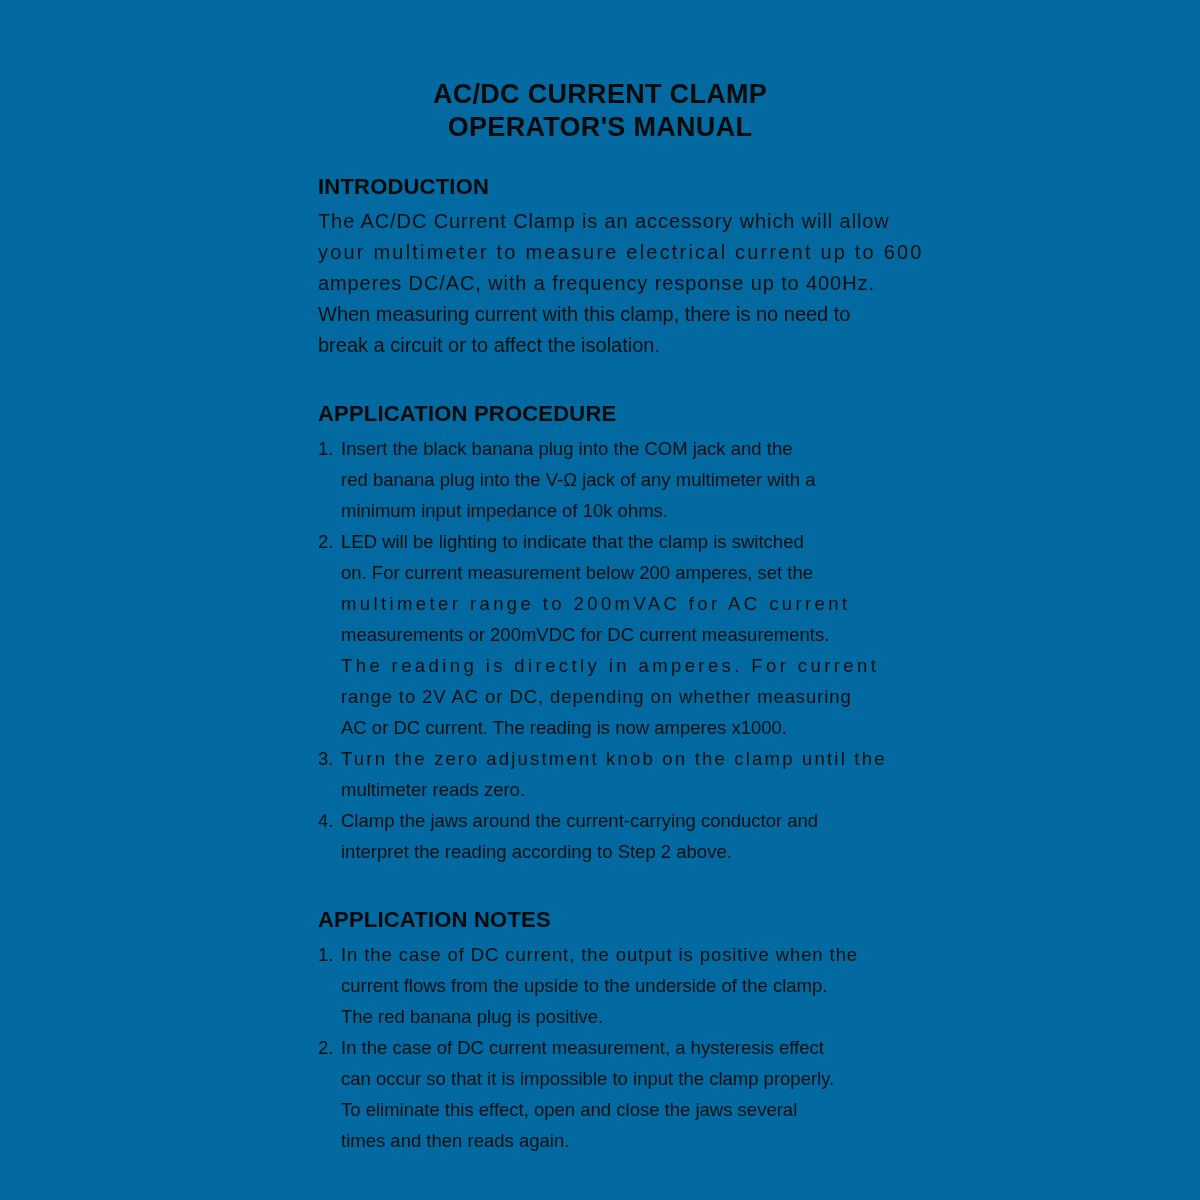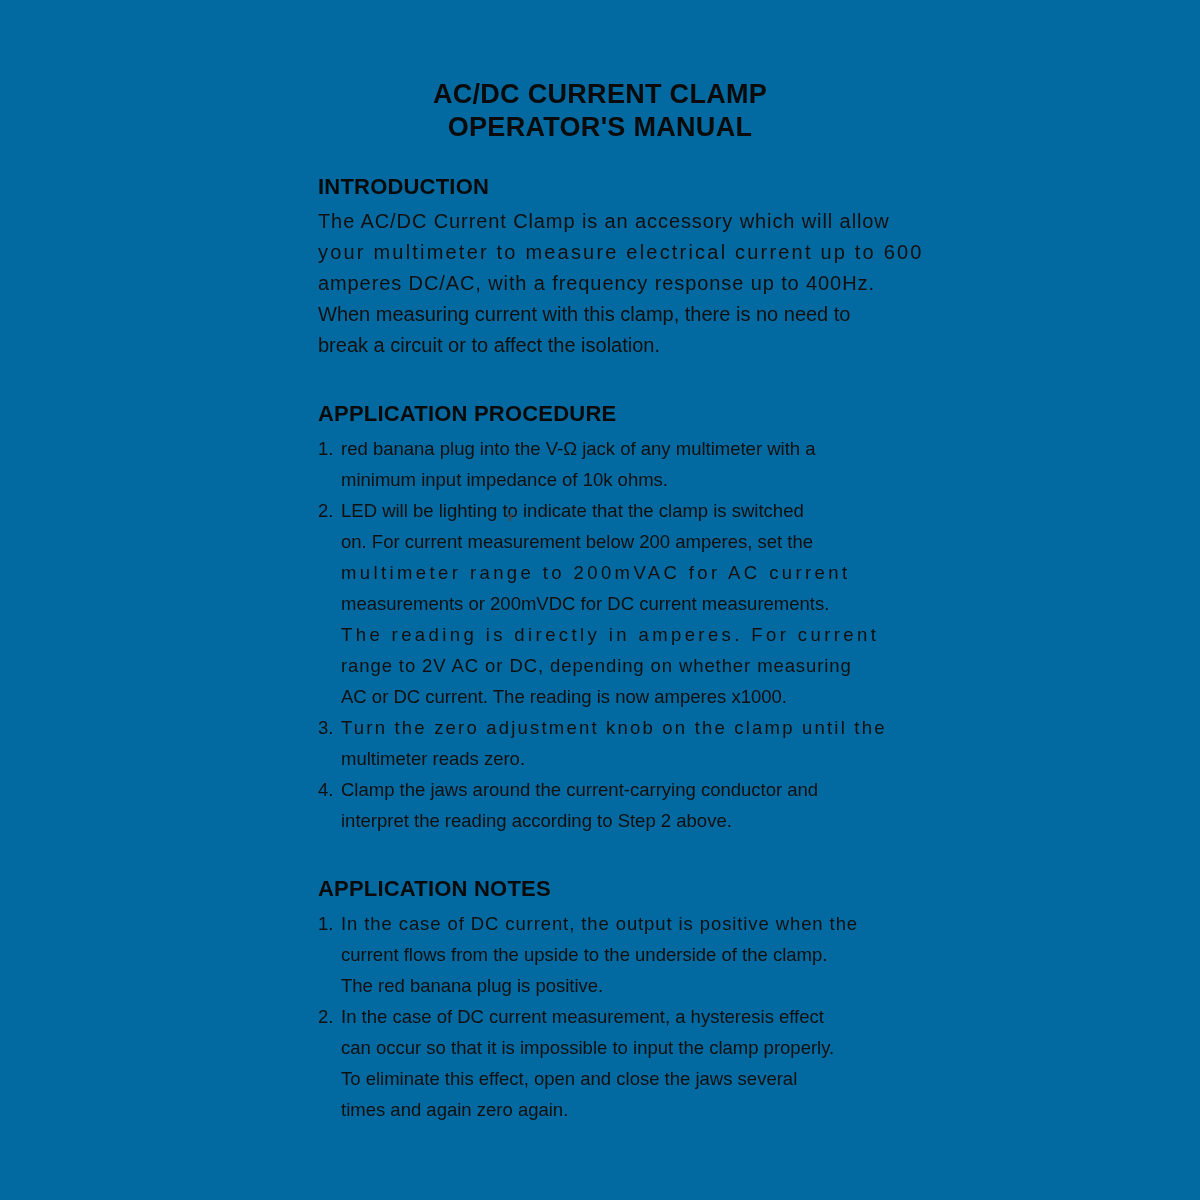--- a/index.html
+++ b/index.html
@@ -142,20 +142,21 @@
         <span class="ln">break a circuit or to affect the isolation.</span>
       </p>
     </div>
 
     <div class="section">
       <h2 class="heading">APPLICATION PROCEDURE</h2>
       <ol class="numlist">
 
         <li>
           <span class="num">1.</span>
+          <span class="ln">Insert the black banana plug into the COM jack and the</span>
           <span class="ln">red banana plug into the V-Ω jack of any multimeter with a</span>
           <span class="ln">minimum input impedance of 10k ohms.</span>
         </li>
 
         <li>
           <span class="num">2.</span>
           <span class="ln">LED will be lighting to indicate that the clamp is switched</span>
           <span class="ln">on. For current measurement below 200 amperes, set the</span>
           <span class="ln track-2">multimeter range to 200mVAC for AC current</span>
           <span class="ln">measurements or 200mVDC for DC current measurements.</span>
@@ -188,21 +189,21 @@
           <span class="ln track-3">In the case of DC current, the output is positive when the</span>
           <span class="ln">current flows from the upside to the underside of the clamp.</span>
           <span class="ln">The red banana plug is positive.</span>
         </li>
 
         <li>
           <span class="num">2.</span>
           <span class="ln">In the case of DC current measurement, a hysteresis effect</span>
           <span class="ln">can occur so that it is impossible to input the clamp properly.</span>
           <span class="ln">To eliminate this effect, open and close the jaws several</span>
-          <span class="ln">times and again zero again.</span>
+          <span class="ln">times and then reads again.</span>
         </li>
 
       </ol>
     </div>
 
   </div>
 
   <div class="artifact"></div>
 
 </div>

